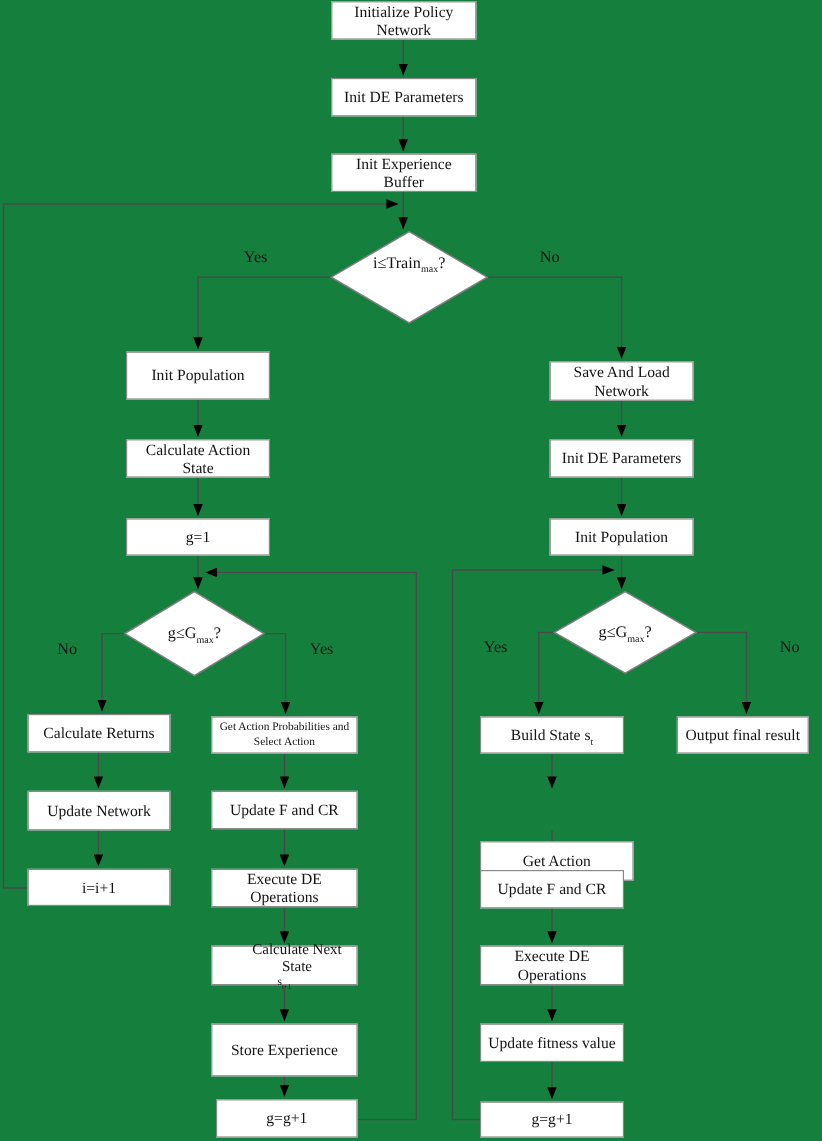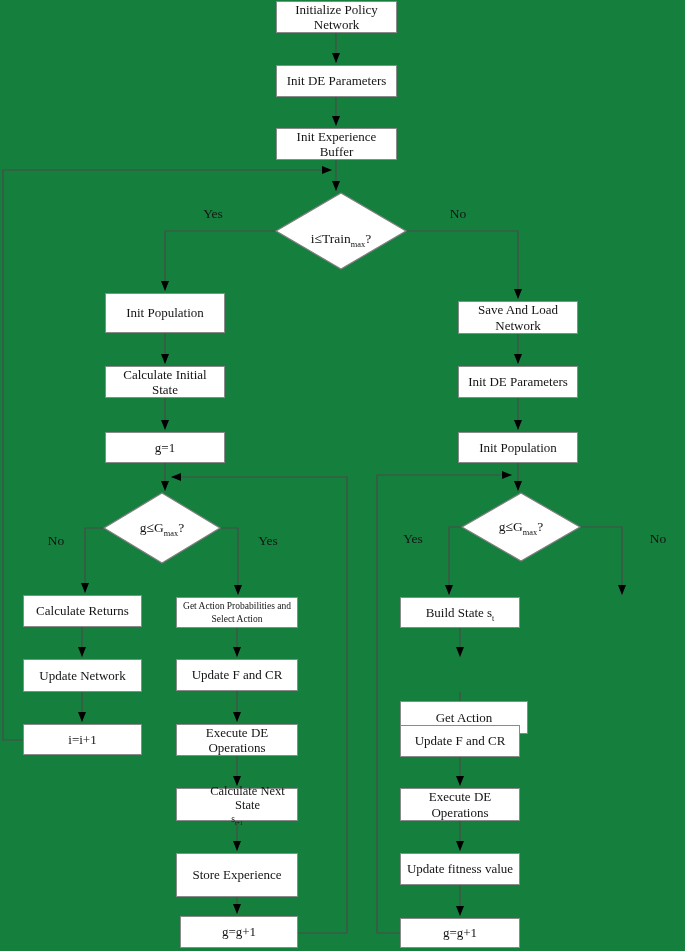--- a/index.html
+++ b/index.html
@@ -89,31 +89,31 @@
   <div class="box" style="left:276px; top:1px; width:121px; height:32px;">
     <span>Initialize Policy Network</span>
   </div>
   <div class="box" style="left:276px; top:65px; width:121px; height:32px;">
     <span>Init DE Parameters</span>
   </div>
   <div class="box" style="left:276px; top:128px; width:121px; height:32px;">
     <span>Init Experience Buffer</span>
   </div>
 
-  <div class="dtext" style="left:281px; top:224px; width:120px; height:30px;">
+  <div class="dtext" style="left:281px; top:204px; width:120px; height:30px;">
     <span><span>i≤Train</span><sub>max</sub><span>?</span></span>
   </div>
   <div class="elabel" style="left:191px; top:206px;">Yes</div>
   <div class="elabel" style="left:436px; top:206px;">No</div>
 
   <div class="box" style="left:105px; top:293px; width:120px; height:40px;">
     <span>Init Population</span>
   </div>
   <div class="box" style="left:105px; top:366px; width:120px; height:32px;">
-    <span>Calculate Initial State</span>
+    <span>Calculate Action State</span>
   </div>
   <div class="box" style="left:105px; top:432px; width:120px; height:31px;">
     <span>g=1</span>
   </div>
 
   <div class="dtext" style="left:102px; top:513px; width:120px; height:30px;">
     <span><span>g≤G</span><sub>max</sub><span>?</span></span>
   </div>
   <div class="elabel" style="left:34px; top:533px;">No</div>
   <div class="elabel" style="left:246px; top:533px;">Yes</div>
@@ -176,14 +176,17 @@
   <div class="box" style="left:400px; top:788px; width:120px; height:33px;">
     <span>Execute DE Operations</span>
   </div>
   <div class="box" style="left:400px; top:853px; width:120px; height:32px;">
     <span>Update fitness value</span>
   </div>
   <div class="box" style="left:400px; top:918px; width:120px; height:30px;">
     <span>g=g+1</span>
   </div>
 
+  <div class="box" style="left:564px; top:597px; width:110px; height:31px;">
+    <span>Output final result</span>
+  </div>
 
 </div>
 
 </body></html>

